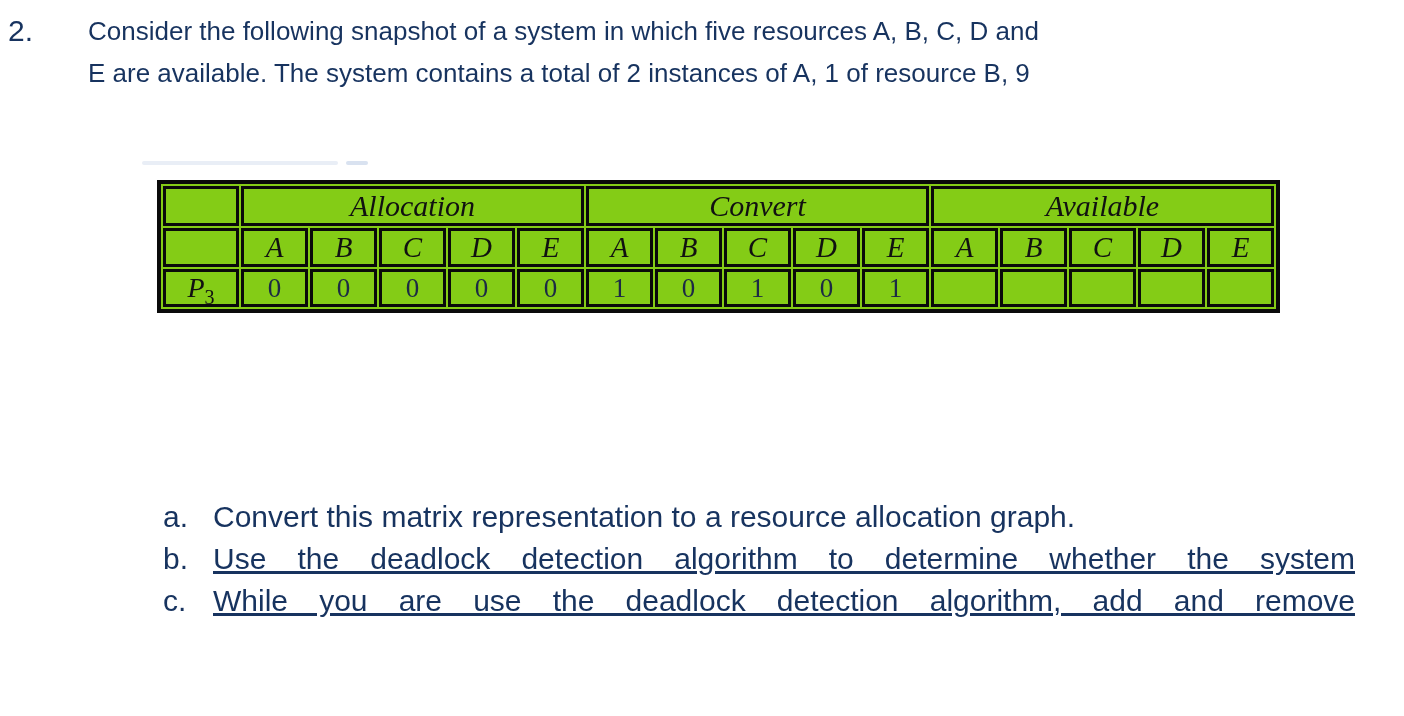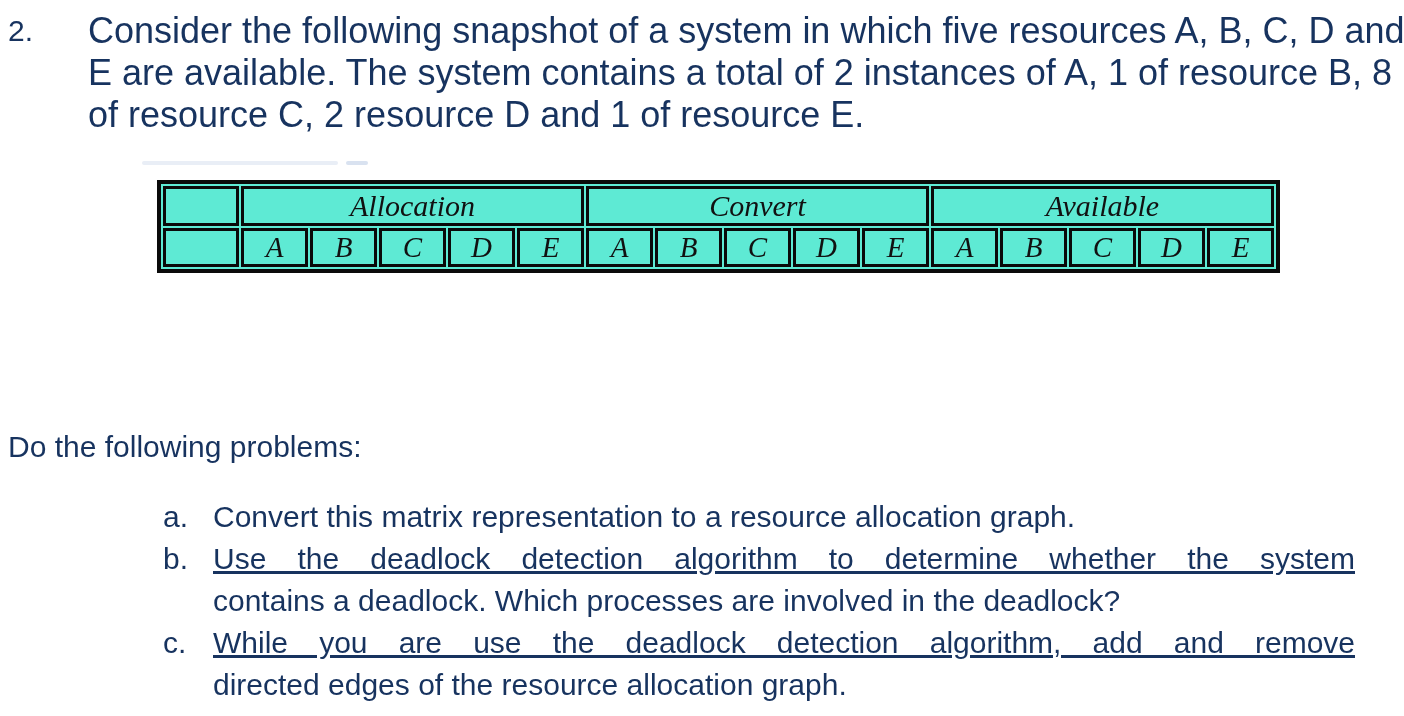--- a/index.html
+++ b/index.html
@@ -23,21 +23,21 @@
     left: 8px;
     top: 10px;
     font-size: 30px;
     line-height: 42px;
   }
   .q-text {
     position: absolute;
     left: 88px;
     top: 10px;
     width: 1300px;
-    font-size: 36px;
+    font-size: 26px;
     line-height: 42px;
   }
   .q-line { white-space: nowrap; }
 
   
   .artifact {
     position: absolute;
     height: 4px;
     border-radius: 2px;
   }
@@ -45,21 +45,21 @@
   .artifact.a2 { left: 346px; top: 161px; width: 22px;  background: #d9e2f0; }
 
   
   table.matrix {
     position: absolute;
     left: 157px;
     top: 180px;
     border-collapse: separate;
     border-spacing: 2px;
     border: 4px solid #0a0a0a;
-    background: #5eead4;
+    background: #84cc16;
     table-layout: fixed;
     font-family: "Liberation Serif", serif;
     color: #111111;
   }
   table.matrix td {
     box-sizing: border-box;
     border: 3px solid #0a0a0a;
     height: 37px;
     text-align: center;
     vertical-align: middle;
@@ -129,22 +129,21 @@
   }
 </style>
 </head>
 <body>
 
 <div class="page">
 
   <div class="q-number">2.</div>
   <div class="q-text">
     <div class="q-line">Consider the following snapshot of a system in which five resources A, B, C, D and</div>
-    <div class="q-line">E are available. The system contains a total of 2 instances of A, 1 of resource B, 8</div>
-    <div class="q-line">of resource C, 2 resource D and 1 of resource E.</div>
+    <div class="q-line">E are available. The system contains a total of 2 instances of A, 1 of resource B, 9</div>
   </div>
 
   <div class="artifact a1"></div>
   <div class="artifact a2"></div>
 
   <table class="matrix">
     <colgroup>
       <col class="c-label">
       <col class="c-res">
         <col class="c-res">
@@ -184,41 +183,50 @@
       <td class="letter">A</td>
       <td class="letter">B</td>
       <td class="letter">C</td>
       <td class="letter">D</td>
       <td class="letter">E</td>
     </tr>
 
 
 
 
+    <tr>
+      <td class="plabel"><span>P</span><sub>3</sub></td>
+      <td class="num">0</td>
+      <td class="num">0</td>
+      <td class="num">0</td>
+      <td class="num">0</td>
+      <td class="num">0</td>
+      <td class="num">1</td>
+      <td class="num">0</td>
+      <td class="num">1</td>
+      <td class="num">0</td>
+      <td class="num">1</td>
+      <td class="num"></td>
+      <td class="num"></td>
+      <td class="num"></td>
+      <td class="num"></td>
+      <td class="num"></td>
+    </tr>
   </tbody>
     </table>
 
-  <div class="prompt">Do the following problems:</div>
 
   <div class="problems">
     <div class="prob-line">
       <span class="marker">a.</span>
       <span class="ptext">Convert this matrix representation to a resource allocation graph.</span>
     </div>
     <div class="prob-line">
       <span class="marker">b.</span>
       <span class="ptext stretch">Use the deadlock detection algorithm to determine whether the system</span>
     </div>
     <div class="prob-line">
-      <span class="marker"></span>
-      <span class="ptext">contains a deadlock. Which processes are involved in the deadlock?</span>
-    </div>
-    <div class="prob-line">
       <span class="marker">c.</span>
       <span class="ptext stretch">While you are use the deadlock detection algorithm, add and remove</span>
     </div>
-    <div class="prob-line">
-      <span class="marker"></span>
-      <span class="ptext">directed edges of the resource allocation graph.</span>
-    </div>
   </div>
 
 </div>
 
 </body></html>

